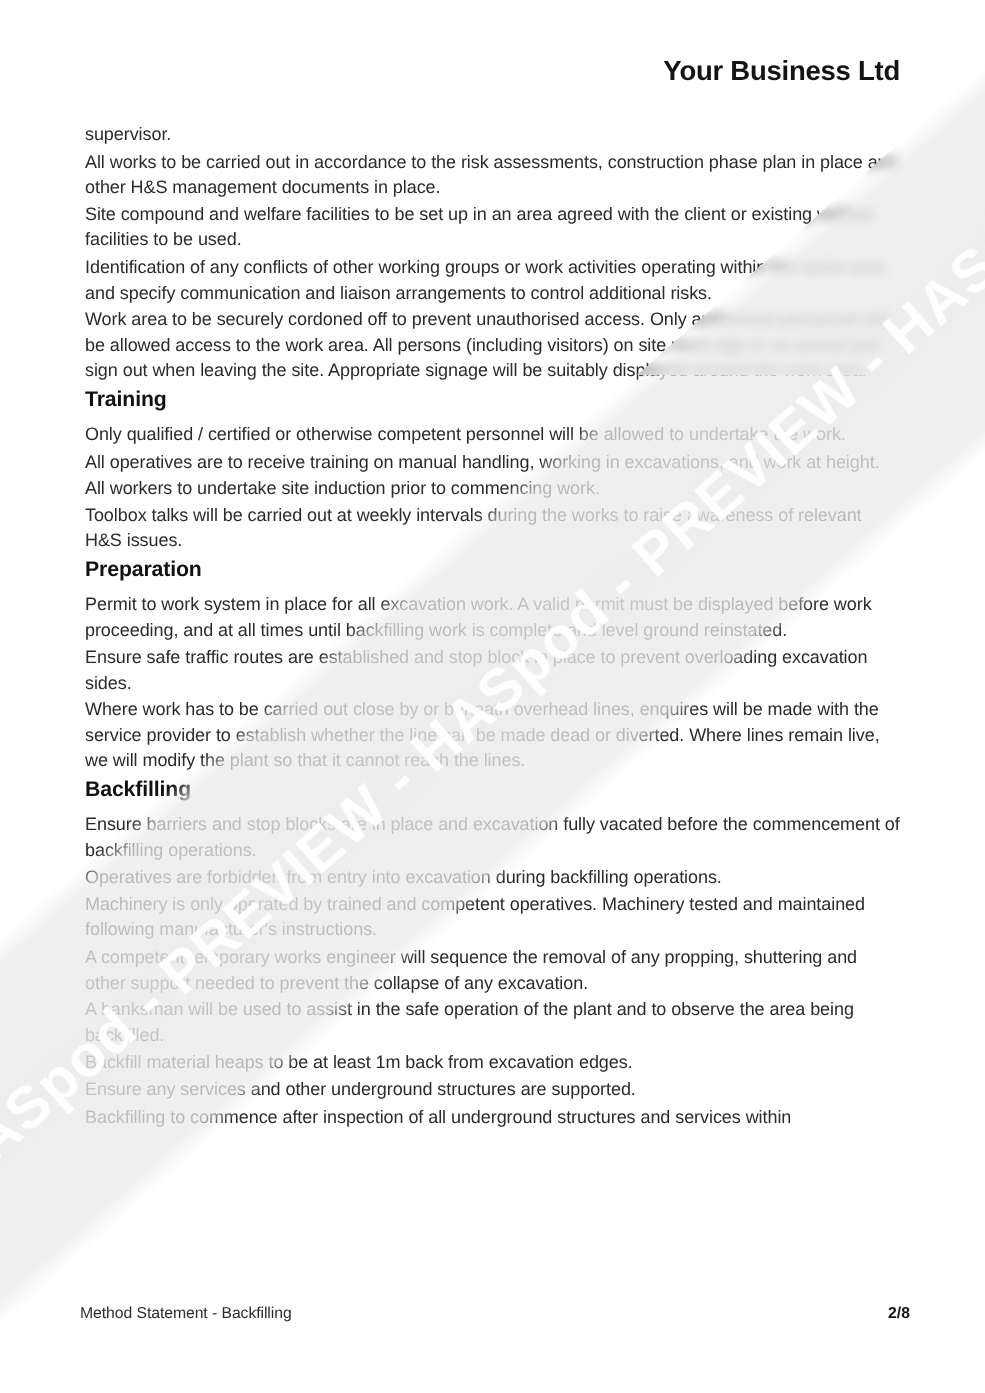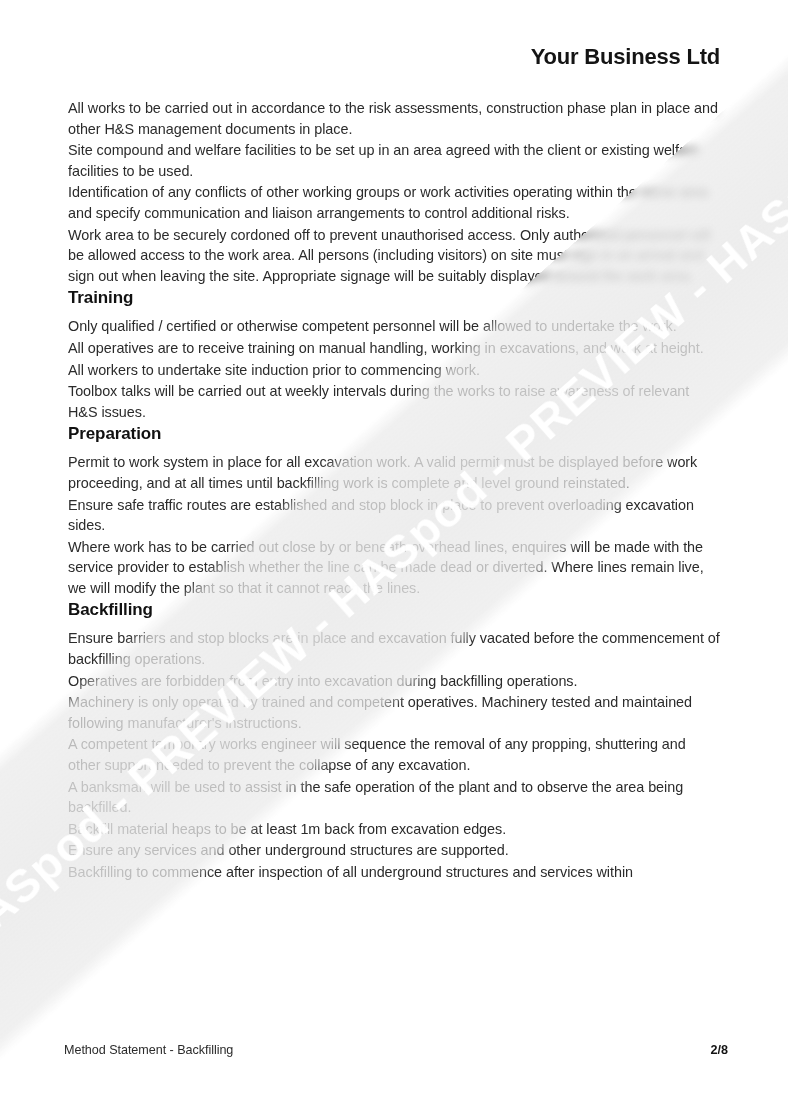--- a/index.html
+++ b/index.html
@@ -127,20 +127,21 @@
 </head>
 <body>
 
 <div class="page">
 
   <div class="header">
     <div class="company-name">Your Business Ltd</div>
   </div>
 
   <div class="content">
+      <div class="para block">supervisor.</div>
       <div class="para block">All works to be carried out in accordance to the risk assessments, construction phase plan in place and other H&amp;S management documents in place.</div>
       <div class="para block">Site compound and welfare facilities to be set up in an area agreed with the client or existing welfare facilities to be used.</div>
       <div class="para block">Identification of any conflicts of other working groups or work activities operating within the same area and specify communication and liaison arrangements to control additional risks.</div>
       <div class="para block">Work area to be securely cordoned off to prevent unauthorised access. Only authorised personnel will be allowed access to the work area. All persons (including visitors) on site must sign in on arrival and sign out when leaving the site. Appropriate signage will be suitably displayed around the work area.</div>
       <div class="section-heading block">Training</div>
       <div class="para block">Only qualified / certified or otherwise competent personnel will be allowed to undertake the work.</div>
       <div class="para block">All operatives are to receive training on manual handling, working in excavations, and work at height.</div>
       <div class="para block">All workers to undertake site induction prior to commencing work.</div>
       <div class="para block">Toolbox talks will be carried out at weekly intervals during the works to raise awareness of relevant H&amp;S issues.</div>
       <div class="section-heading block">Preparation</div>

